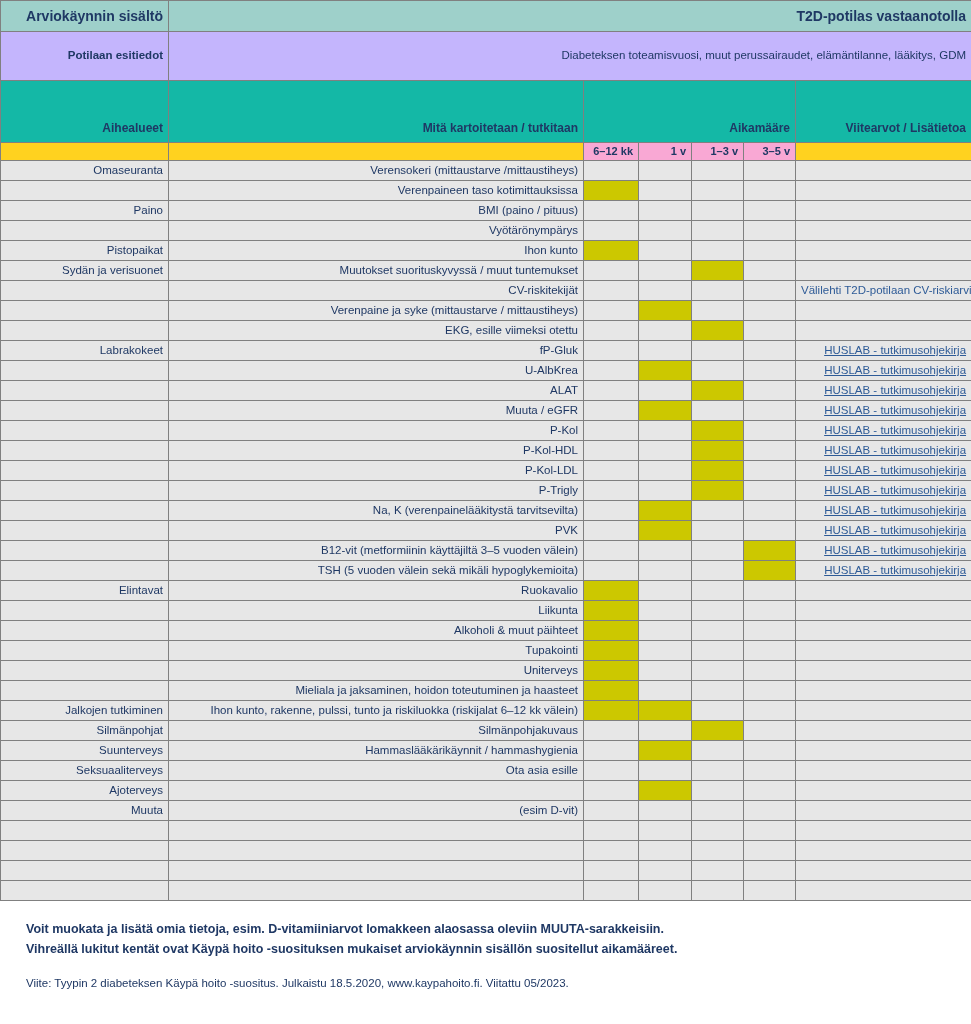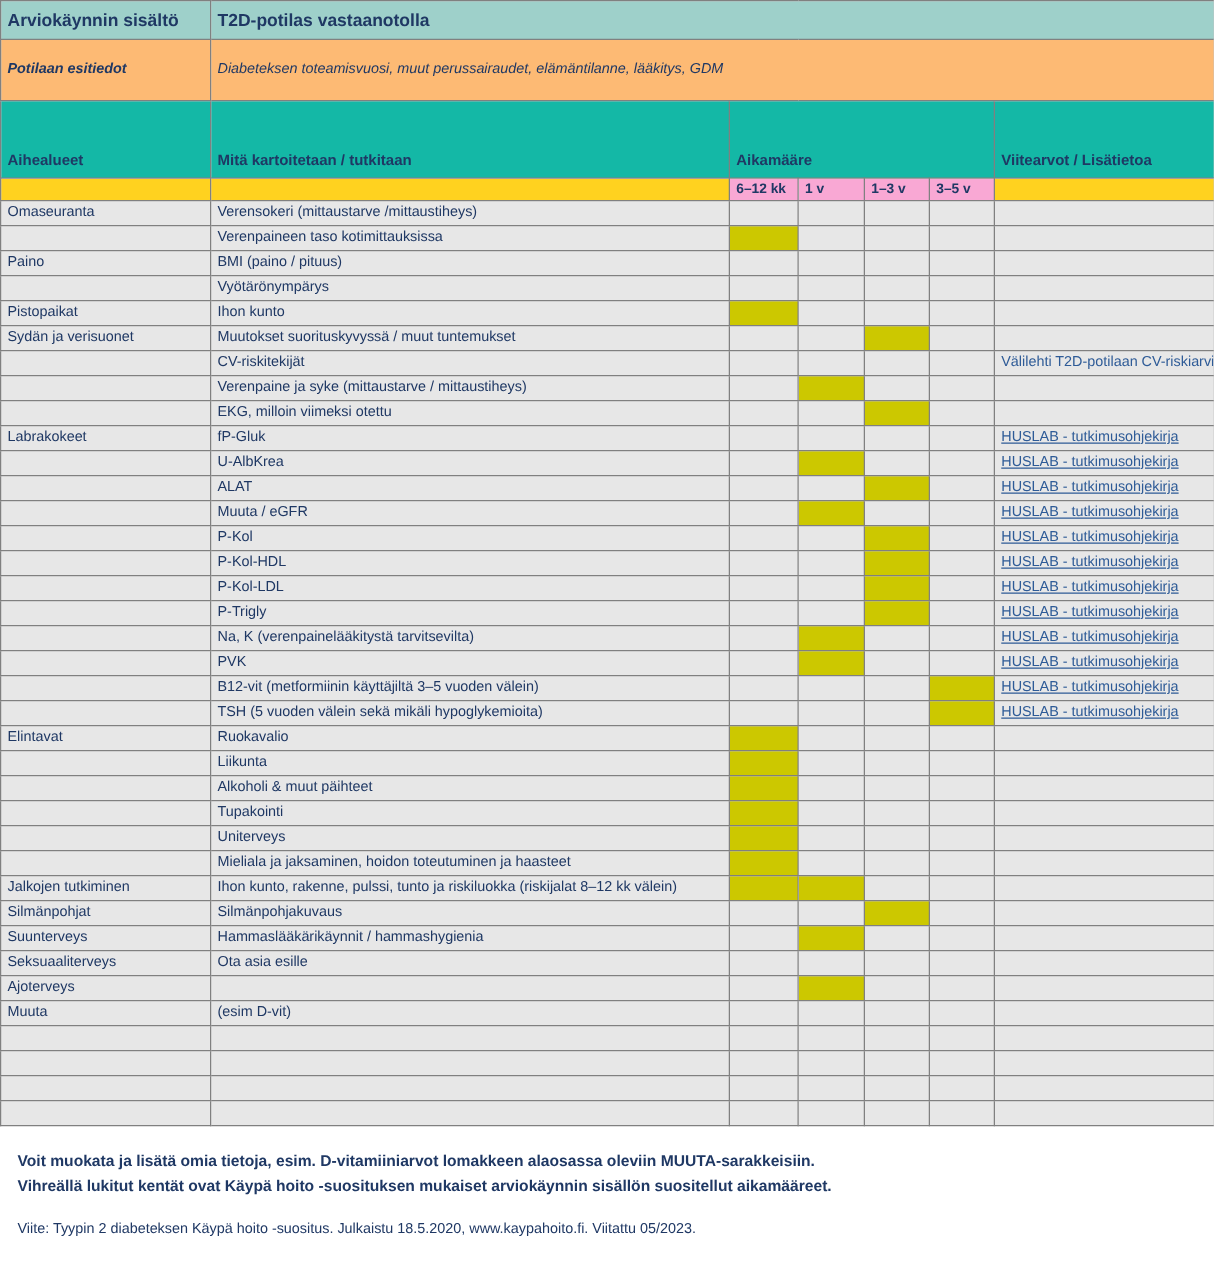--- a/index.html
+++ b/index.html
@@ -21,20 +21,21 @@
     height: 1024px;
     box-sizing: border-box;
   }
 
   
   table.sheet {
     border-collapse: collapse;
     table-layout: fixed;
     width: 971px;
     margin: 0;
+    text-align: right;
   }
   table.sheet td {
     border: 1px solid #808080;
     padding: 0 5px;
     font-size: 11.5px;
     line-height: 1.15;
     vertical-align: middle;
     color: #1f3864;
     background: #e7e7e7;
     overflow: hidden;
@@ -53,24 +54,23 @@
   
   tr.hdr-teal td {
     background: #9ed0ca;
     font-weight: bold;
     font-size: 14px;
     height: 30px;
     border-color: #808080;
   }
   
   tr.esitiedot td {
-    background: #fdba74;
+    background: #c4b5fd;
     height: 48px;
     font-size: 11.5px;
-    font-style: italic;
   }
   tr.esitiedot td.b { font-weight: bold; }
 
   
   tr.hdr-yellow td {
     background: #14b8a6;
     height: 55px;
     font-weight: bold;
     vertical-align: bottom;
     padding-bottom: 6px;
@@ -99,21 +99,21 @@
     cursor: pointer;
   }
   td.ref .plain {
     color: #2e5b97;
     text-decoration: none;
   }
   tr.r.empty td { height: 19px; }
 
   
   .footer {
-    padding: 18px 14px 0 14px;
+    padding: 18px 14px 0 26px;
     color: #1f3864;
   }
   .footer .strong {
     font-weight: bold;
     font-size: 12.5px;
     line-height: 1.62;
   }
   .footer .note {
     font-size: 11.5px;
     margin-top: 15px;
@@ -231,21 +231,21 @@
           <td class="topic"></td>
           <td class="what">Verenpaine ja syke (mittaustarve / mittaustiheys)</td>
           <td class="mark"></td>
           <td class="mark on"></td>
           <td class="mark"></td>
           <td class="mark"></td>
           <td class="ref"></td>
         </tr>
         <tr class="r">
           <td class="topic"></td>
-          <td class="what">EKG, milloin viimeksi otettu</td>
+          <td class="what">EKG, esille viimeksi otettu</td>
           <td class="mark"></td>
           <td class="mark"></td>
           <td class="mark on"></td>
           <td class="mark"></td>
           <td class="ref"></td>
         </tr>
         <tr class="r">
           <td class="topic">Labrakokeet</td>
           <td class="what">fP-Gluk</td>
           <td class="mark"></td>
@@ -402,21 +402,21 @@
           <td class="topic"></td>
           <td class="what">Mieliala ja jaksaminen, hoidon toteutuminen ja haasteet</td>
           <td class="mark on"></td>
           <td class="mark"></td>
           <td class="mark"></td>
           <td class="mark"></td>
           <td class="ref"></td>
         </tr>
         <tr class="r">
           <td class="topic">Jalkojen tutkiminen</td>
-          <td class="what">Ihon kunto, rakenne, pulssi, tunto ja riskiluokka (riskijalat 8–12 kk välein)</td>
+          <td class="what">Ihon kunto, rakenne, pulssi, tunto ja riskiluokka (riskijalat 6–12 kk välein)</td>
           <td class="mark on"></td>
           <td class="mark on"></td>
           <td class="mark"></td>
           <td class="mark"></td>
           <td class="ref"></td>
         </tr>
         <tr class="r">
           <td class="topic">Silmänpohjat</td>
           <td class="what">Silmänpohjakuvaus</td>
           <td class="mark"></td>

